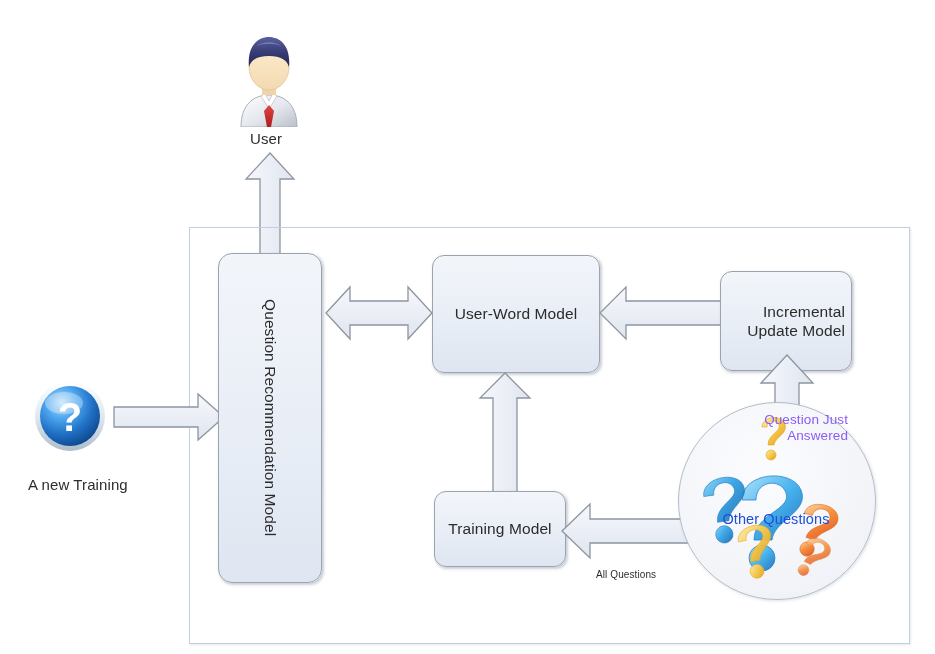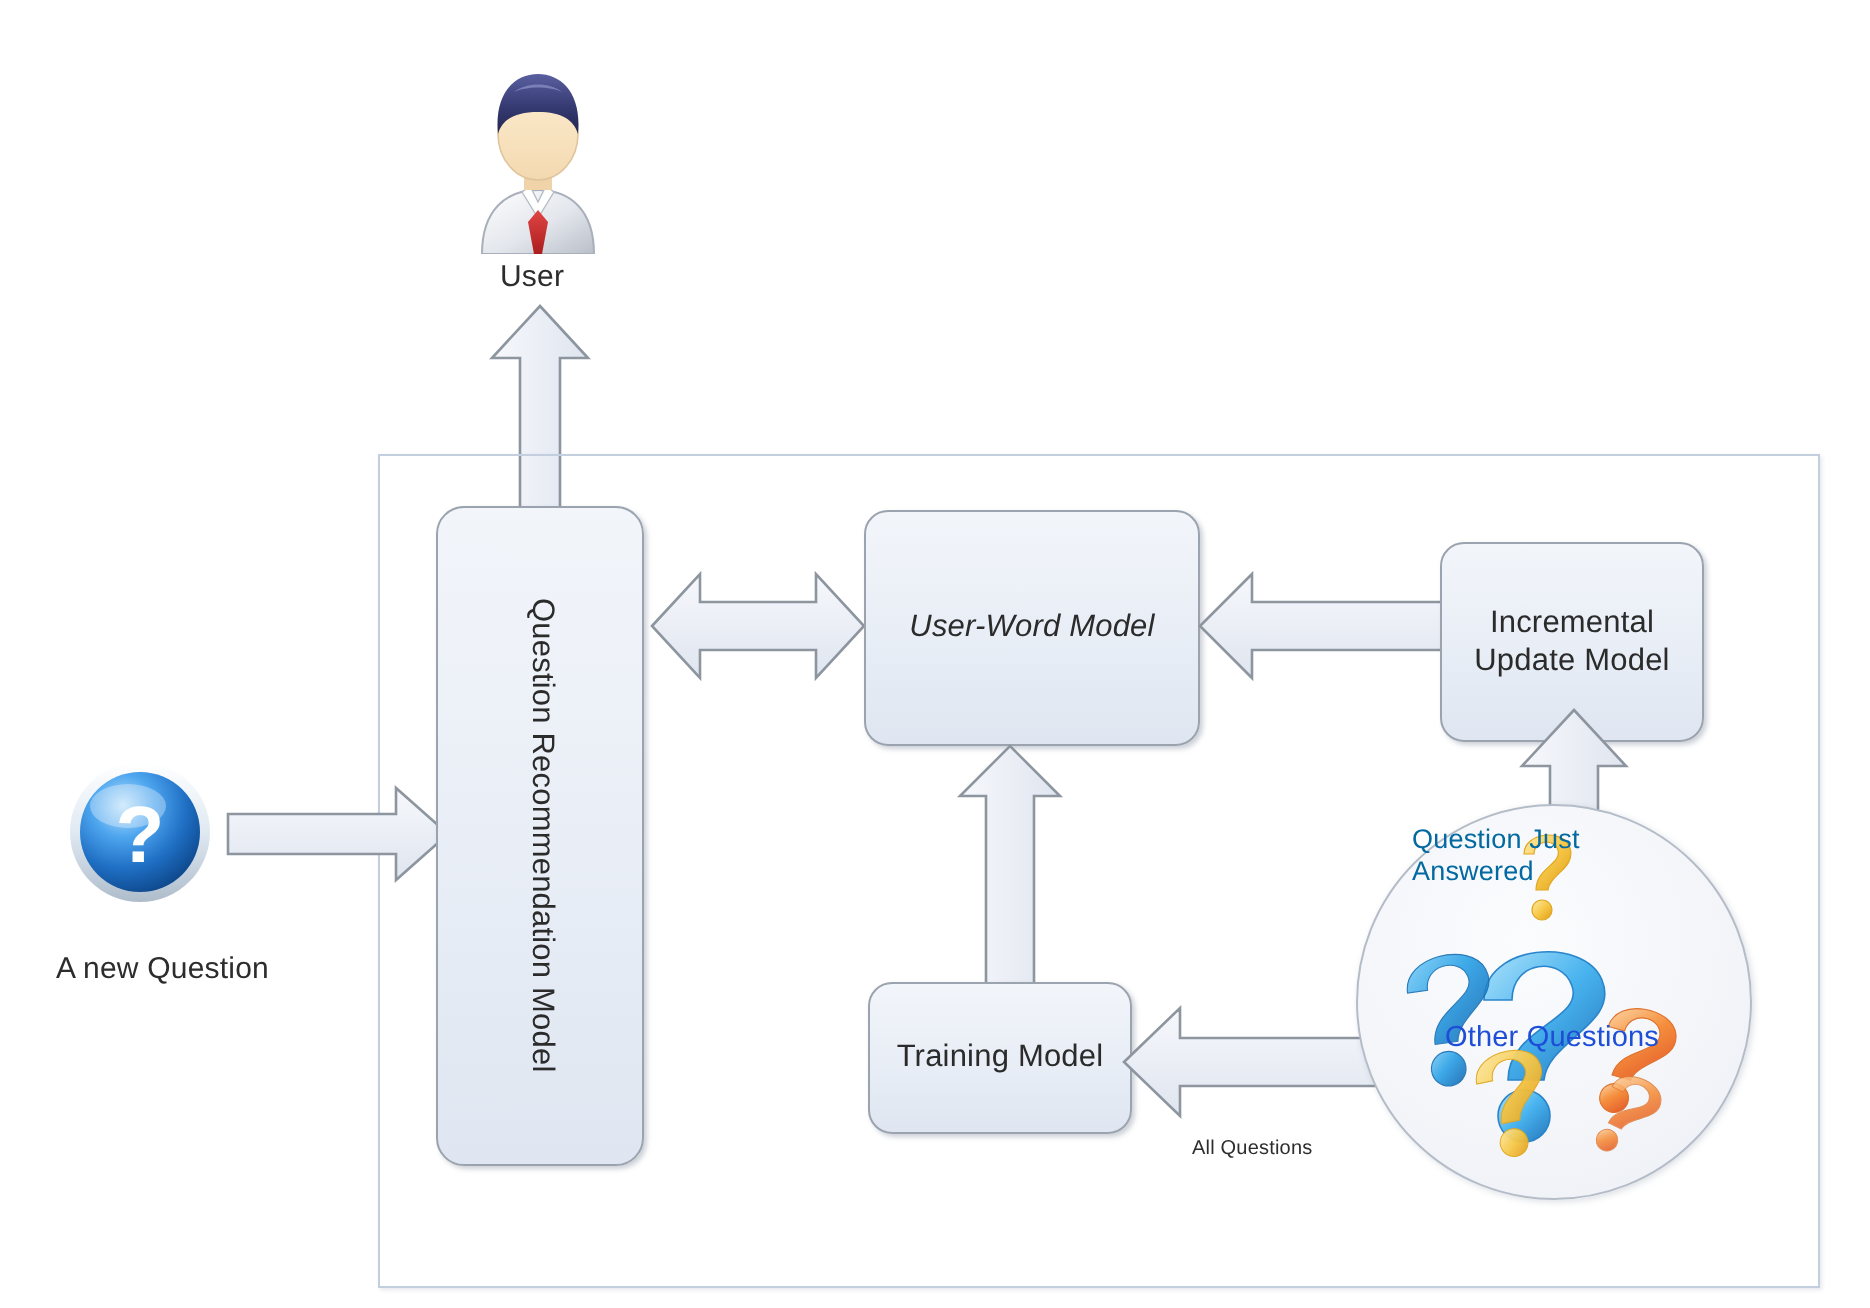--- a/index.html
+++ b/index.html
@@ -70,27 +70,27 @@
     font-size: 15.5px;
     line-height: 1.35;
     text-align: center;
   }
 
   .node-uwm {
     left: 432px;
     top: 242px;
     width: 168px;
     height: 118px;
-    font-style: italic;
   }
   .node-ium {
     left: 720px;
     top: 258px;
     width: 132px;
     height: 100px;
+    text-align: right;
   }
   .node-tm {
     left: 434px;
     top: 478px;
     width: 132px;
     height: 76px;
   }
 
   
   .circle-group {
@@ -130,22 +130,22 @@
     color: #2d2d2d;
     font-size: 15px;
     white-space: nowrap;
     letter-spacing: 0.1px;
   }
   .txt-user       { left: 250px; top: 117px; font-size: 15px; }
   .txt-newq       { left: 28px;  top: 463px; font-size: 15px; }
   .txt-allq       { left: 596px; top: 556px; font-size: 10px; }
   .txt-qja {
     left: 706px; top: 399px; width: 142px;
-    text-align: left; white-space: normal;
-    font-size: 13.5px; line-height: 1.2; color: #0369a1;
+    text-align: right; white-space: normal;
+    font-size: 13.5px; line-height: 1.2; color: #8b5cf6;
     z-index: 6;
   }
   .txt-otherq {
     left: 690px; top: 498px; width: 172px;
     text-align: center; white-space: normal;
     font-size: 14.5px; color: #1d4ed8; z-index: 6;
   }
 
   
   .user-icon {
@@ -276,21 +276,21 @@
   <div class="outer-frame"></div>
 
   <div class="newq-icon">
     <svg viewBox="0 0 74 74" width="74" height="74">
       <circle cx="37" cy="37" r="35" fill="url(#ballRing)"></circle>
       <circle cx="37" cy="37" r="30" fill="url(#blueBall)"></circle>
       <ellipse cx="31" cy="24" rx="19" ry="11" fill="#ffffff" opacity="0.32"></ellipse>
       <text x="37" y="52" text-anchor="middle" font-family="Liberation Sans, sans-serif" font-size="40" font-weight="bold" fill="#ffffff">?</text>
     </svg>
   </div>
-  <div class="txt txt-newq">A new Question</div>
+  <div class="txt txt-newq">A new Training</div>
 
   <div class="arrow" style="left:112px; top:379px;">
     <svg width="114" height="50" viewBox="0 0 114 50">
       <path class="bodyh" d="M2 15 L86 15 L86 2 L112 25 L86 48 L86 35 L2 35 Z"></path>
     </svg>
   </div>
 
   <div class="node node-qrm">
     <span class="label">Question Recommendation Model</span>
   </div>

